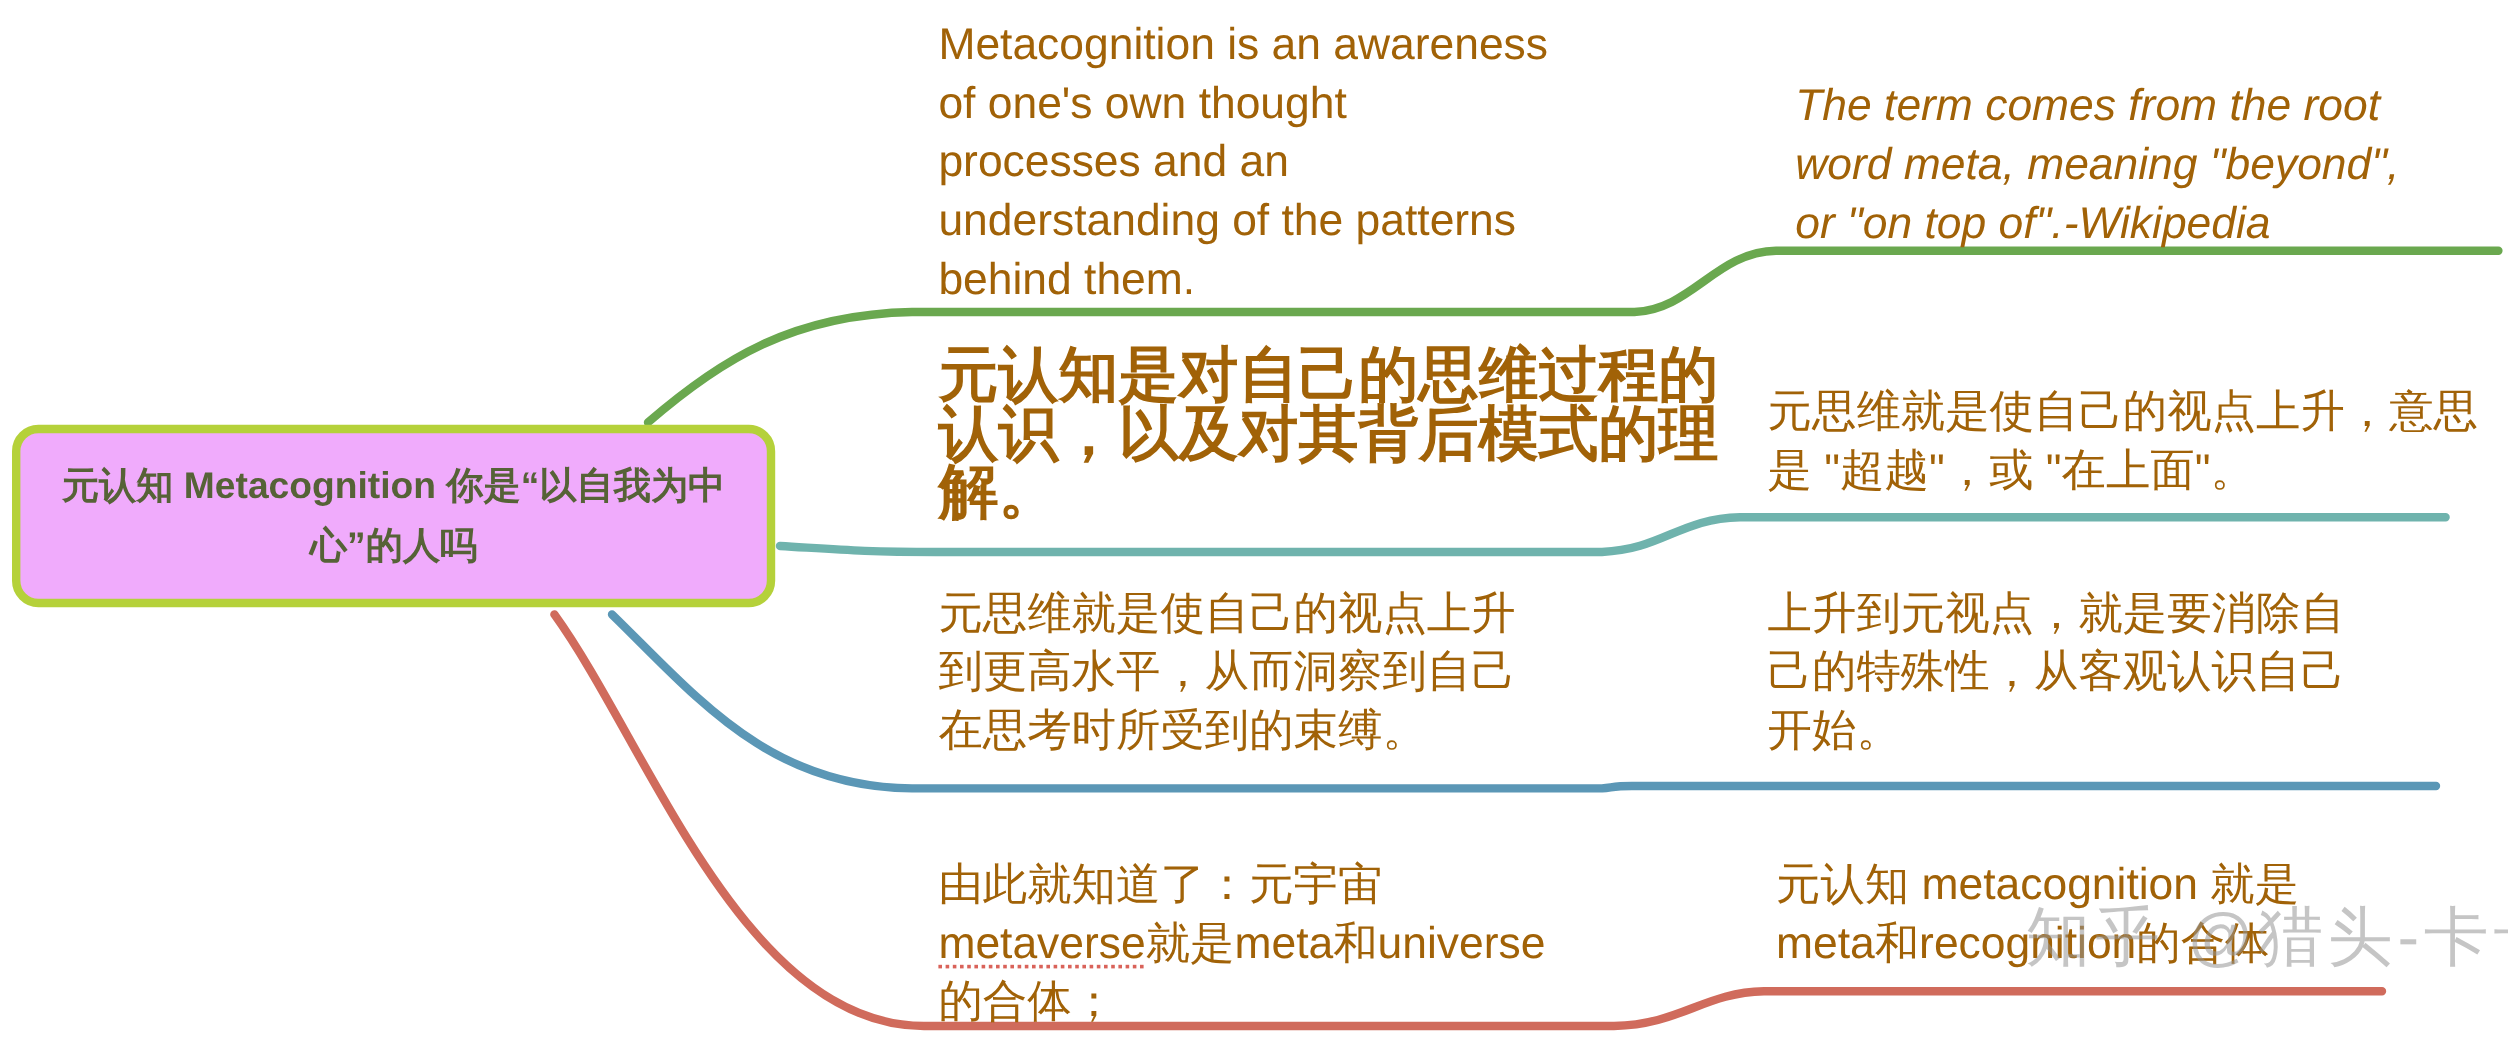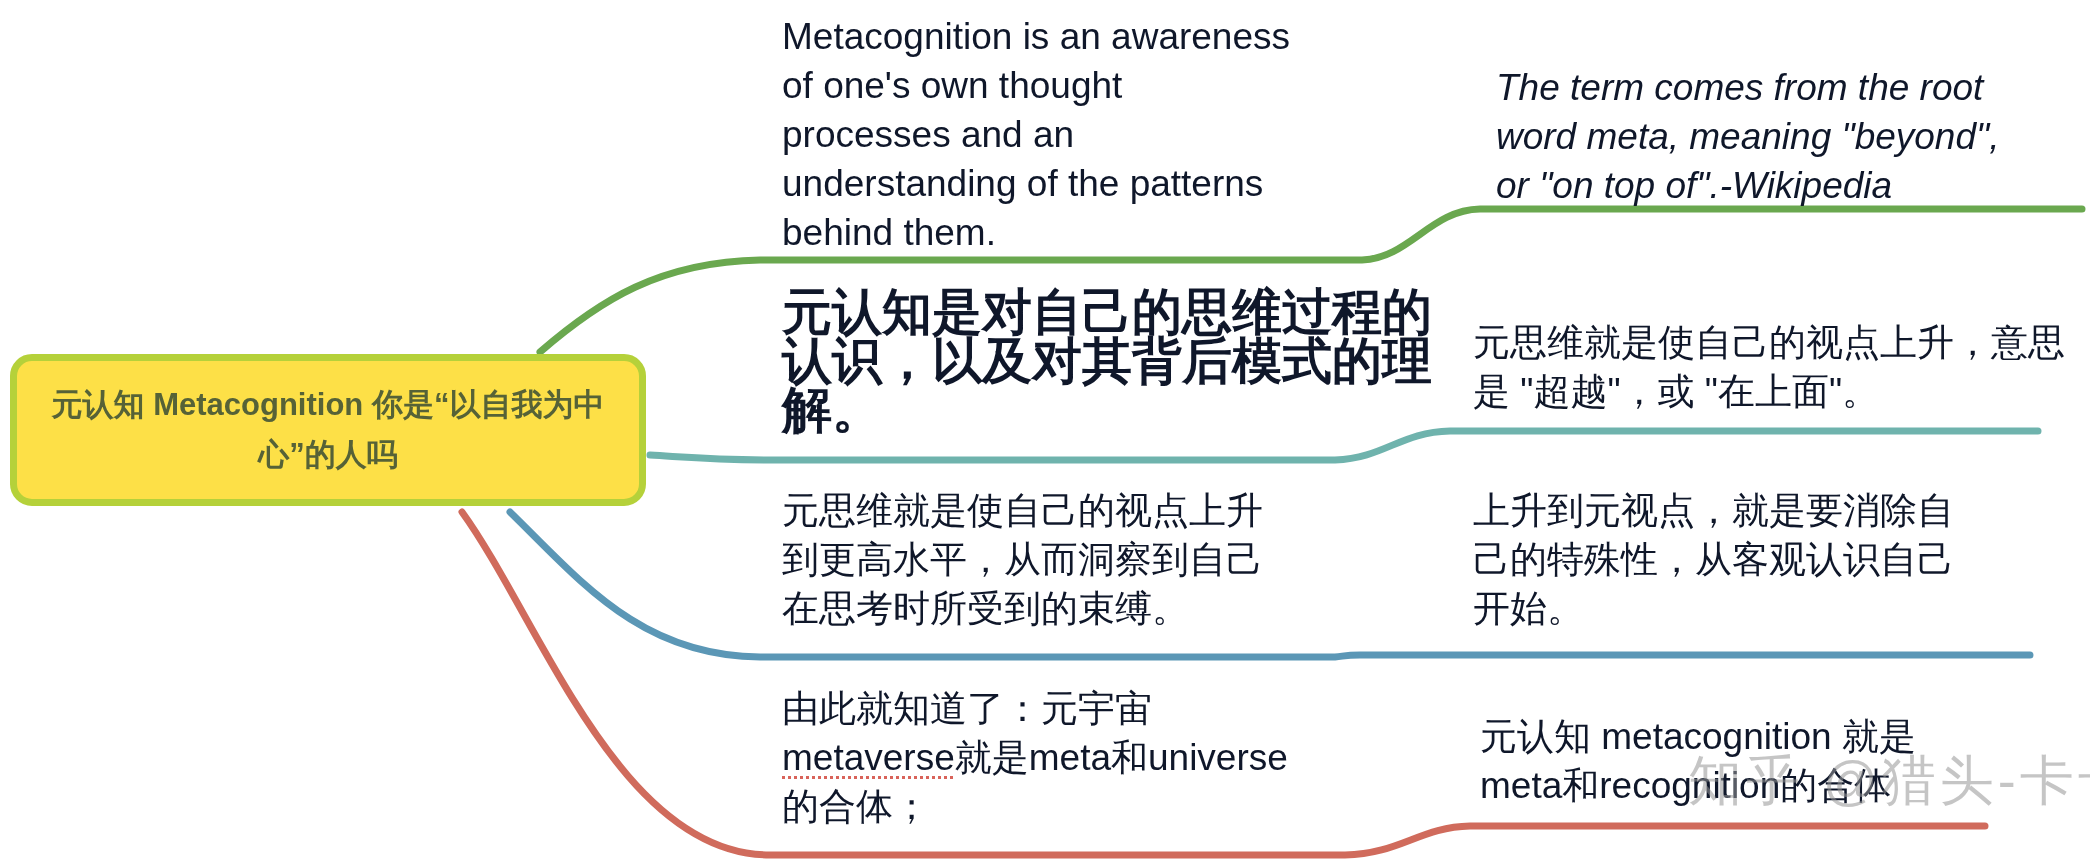--- a/index.html
+++ b/index.html
@@ -2,26 +2,26 @@
 <html><head>
 <meta charset="utf-8">
 <style>
   html, body { margin:0; padding:0; background:#ffffff; }
   body { width:2090px; height:864px; position:relative; overflow:hidden;
          font-family:"Liberation Sans","DejaVu Sans",sans-serif; }
   svg.links { position:absolute; left:0; top:0; width:2090px; height:864px; }
   .central {
     position:absolute; left:10px; top:354px; width:636px; height:152px;
     box-sizing:border-box; border:7px solid #b5d13a; border-radius:22px;
-    background:#fde047; display:flex; align-items:center; justify-content:center;
+    background:#f0abfc; display:flex; align-items:center; justify-content:center;
     text-align:center; padding:0 30px;
   }
   .central span { font-size:31px; font-weight:bold; color:#566237; line-height:50px; }
   .node {
-    position:absolute; color:#0f172a; font-size:37px; line-height:49px;
+    position:absolute; color:#a16207; font-size:37px; line-height:49px;
     white-space:pre-line;
   }
   .node.bold { font-weight:bold; font-size:50px; line-height:49px; }
   .spell { text-decoration:underline dotted #d9635a; text-decoration-thickness:3px; text-underline-offset:6px;text-align:right; }
   .watermark {
     position:absolute; left:1688px; top:745px; font-size:54px; color:rgba(150,150,150,0.55);
     letter-spacing:4px; white-space:nowrap;
   }
 </style>
 </head>
@@ -57,19 +57,19 @@
 <div class="node" style="left:1473px; top:318px;">元思维就是使自己的视点上升，意思
 是 "超越"，或 "在上面"。</div>
 
 <div class="node" style="left:782px; top:486px;">元思维就是使自己的视点上升
 到更高水平，从而洞察到自己
 在思考时所受到的束缚。</div>
 <div class="node" style="left:1473px; top:486px;">上升到元视点，就是要消除自
 己的特殊性，从客观认识自己
 开始。</div>
 
-<div class="node" style="left:782px; top:684px;"><span>由此就知道了：元宇宙
+<div class="node" style="left:782px; top:712px;"><span>由此就知道了：元宇宙
 </span><span class="spell">metaverse</span><span>就是meta和universe
 的合体；</span></div>
 <div class="node" style="left:1480px; top:712px;">元认知 metacognition 就是
 meta和recognition的合体</div>
 
 <div class="watermark">知乎 @猎头-卡卡</div>
 
 </body></html>

